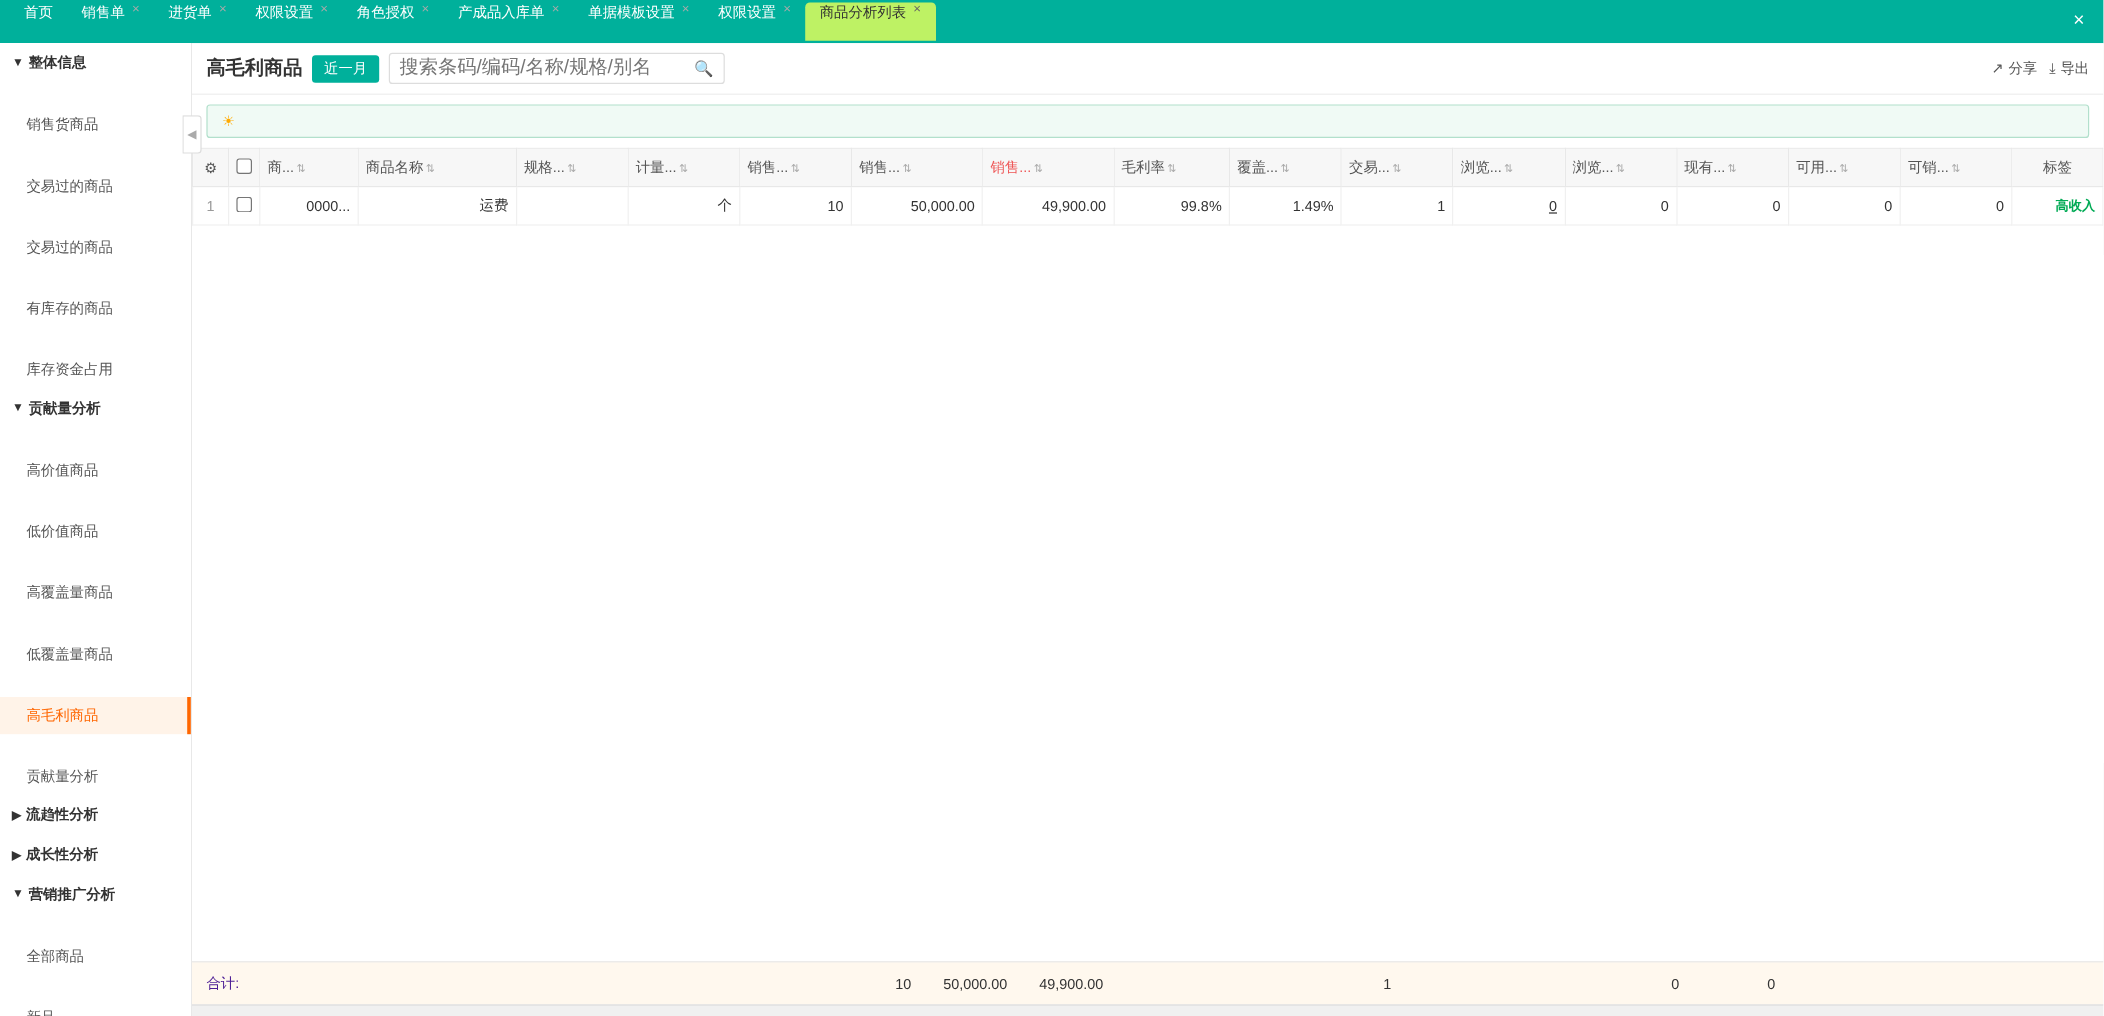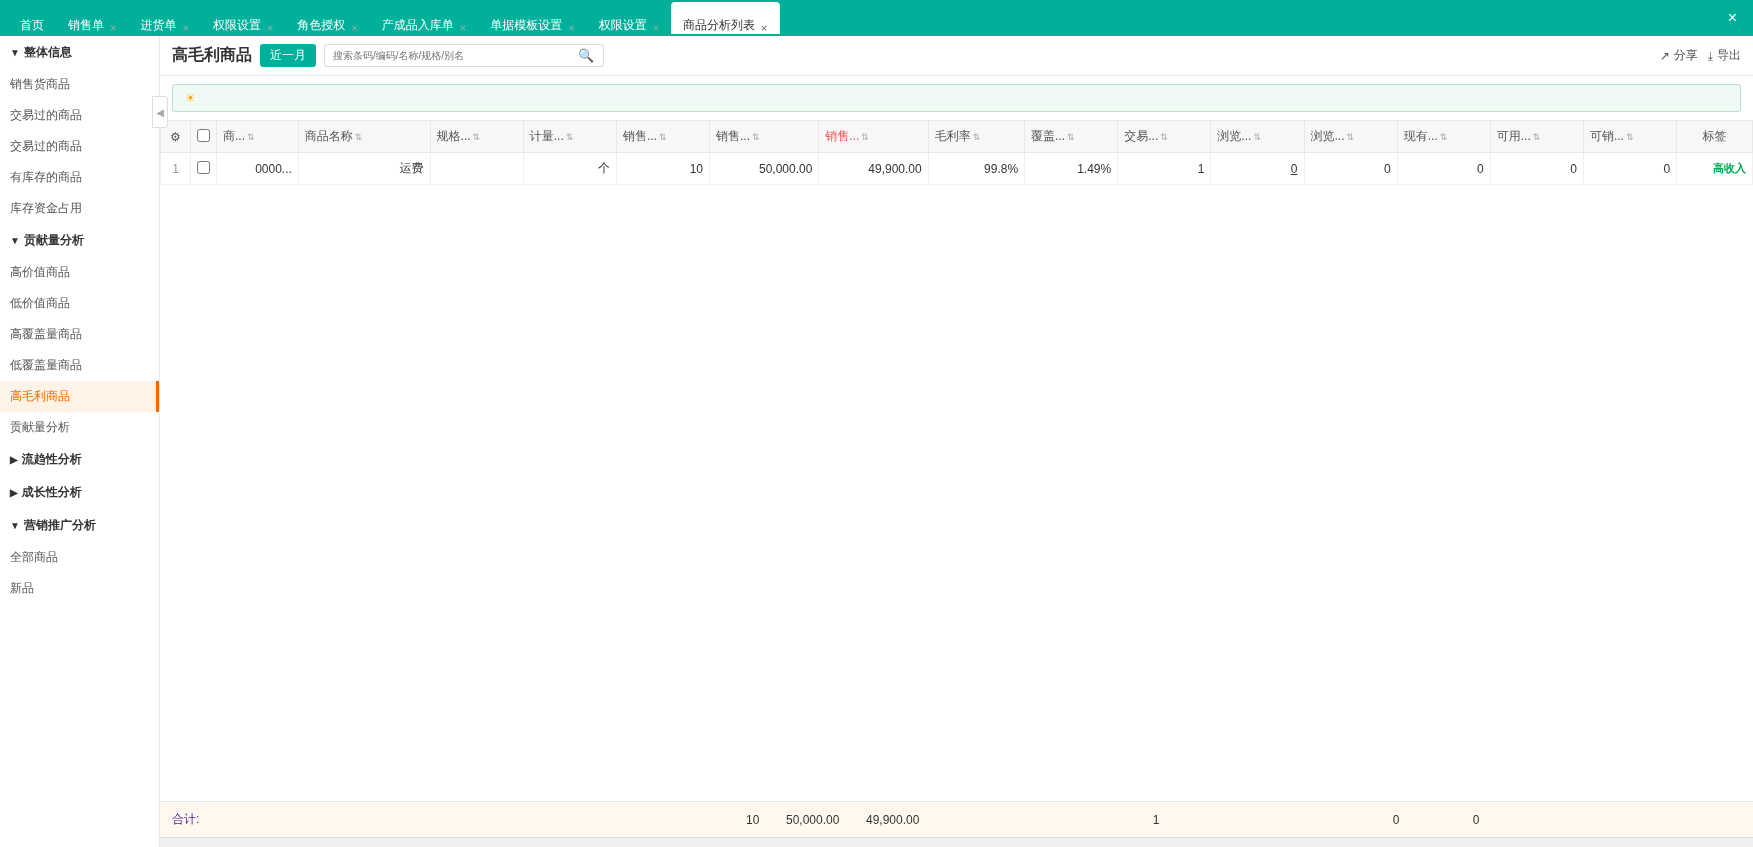--- a/index.html
+++ b/index.html
@@ -11,28 +11,28 @@
       align-items: center;
       background: #00b09b;
       height: 36px;
       padding: 0 8px;
       color: #fff;
     }
     .top-nav-item {
       padding: 0 12px;
       height: 32px;
       display: flex;
-      align-items: flex-end;
+      align-items: flex-start;
       cursor: pointer;
       white-space: nowrap;
       font-size: 13px;
       color: #fff;
     }
     .top-nav-item.active {
-      background: #ffffff;
+      background: #bef264;
       color: #333;
       border-radius: 4px 4px 0 0;
     }
     .top-nav-item .close-icon {
       margin-left: 6px;
       font-size: 11px;
       color: #aaa;
     }
     .top-nav-item.active .close-icon { color: #666; }
     .nav-close-btn {
@@ -61,24 +61,25 @@
       display: flex;
       align-items: center;
       padding: 8px 10px;
       font-size: 12px;
       color: #333;
       cursor: pointer;
       font-weight: bold;
     }
     .sidebar-group-header .arrow { margin-right: 4px; font-size: 10px; }
     .sidebar-item {
-      padding: 7px 10px 7px 10px;
+      padding: 7px 10px 7px 22px;
       color: #555;
       cursor: pointer;
       font-size: 12px;
+      margin-top: 20px;
     }
     .sidebar-item.active {
       background: #fff3e8;
       color: #f60;
       border-right: 3px solid #f60;
     }
 
     
     .content {
       flex: 1;
@@ -115,21 +116,21 @@
       align-items: center;
       border: 1px solid #ddd;
       border-radius: 3px;
       padding: 3px 8px;
       flex: 1;
       max-width: 280px;
     }
     .search-box input {
       border: none;
       outline: none;
-      font-size: 10px;
+      font-size: 16px;
       width: 100%;
       color: #999;
     }
     .search-icon { color: #aaa; font-size: 13px; cursor: pointer; }
     .header-actions {
       margin-left: auto;
       display: flex;
       gap: 10px;
     }
     .header-btn {

